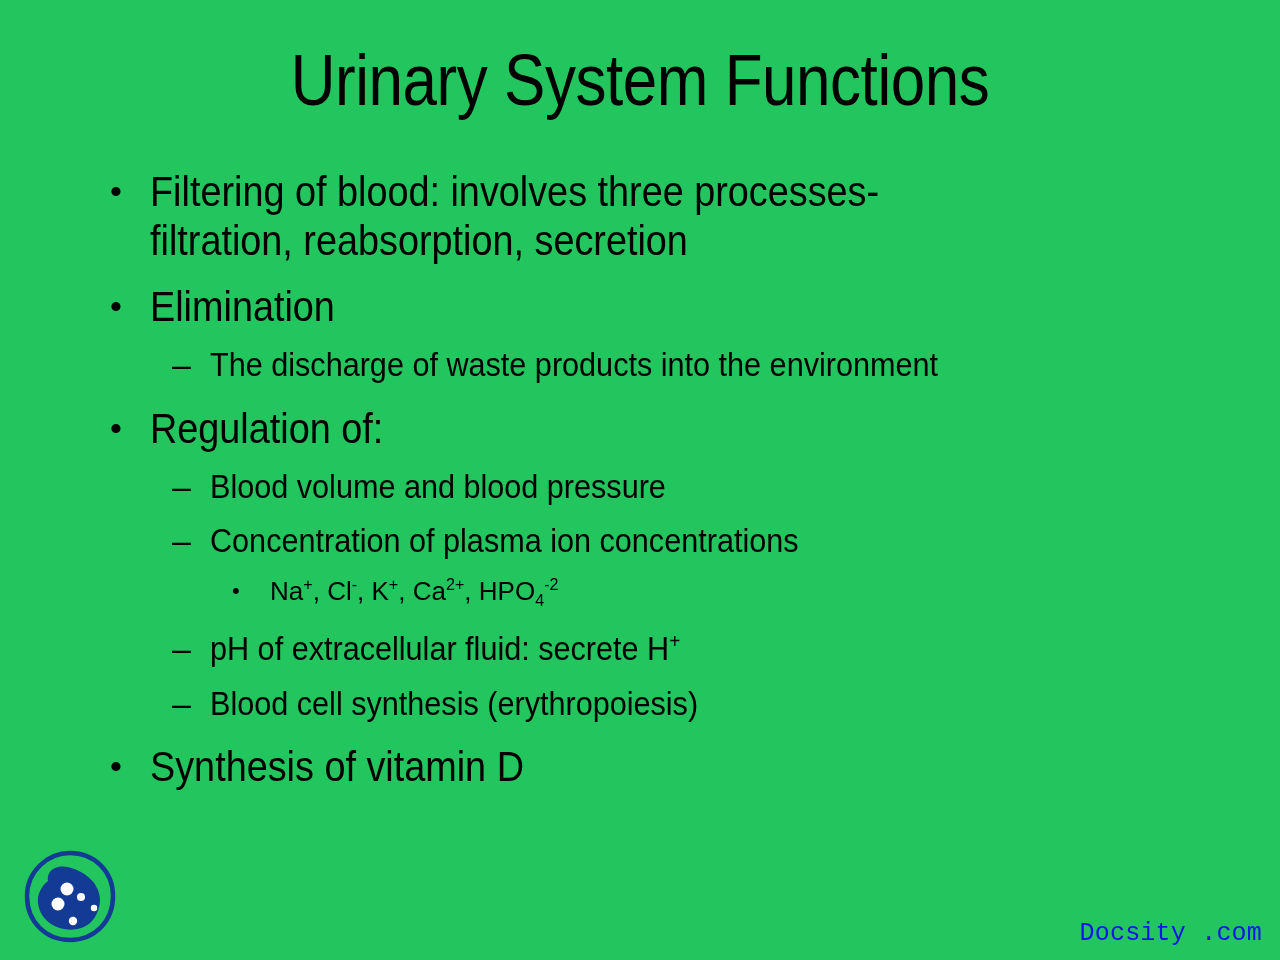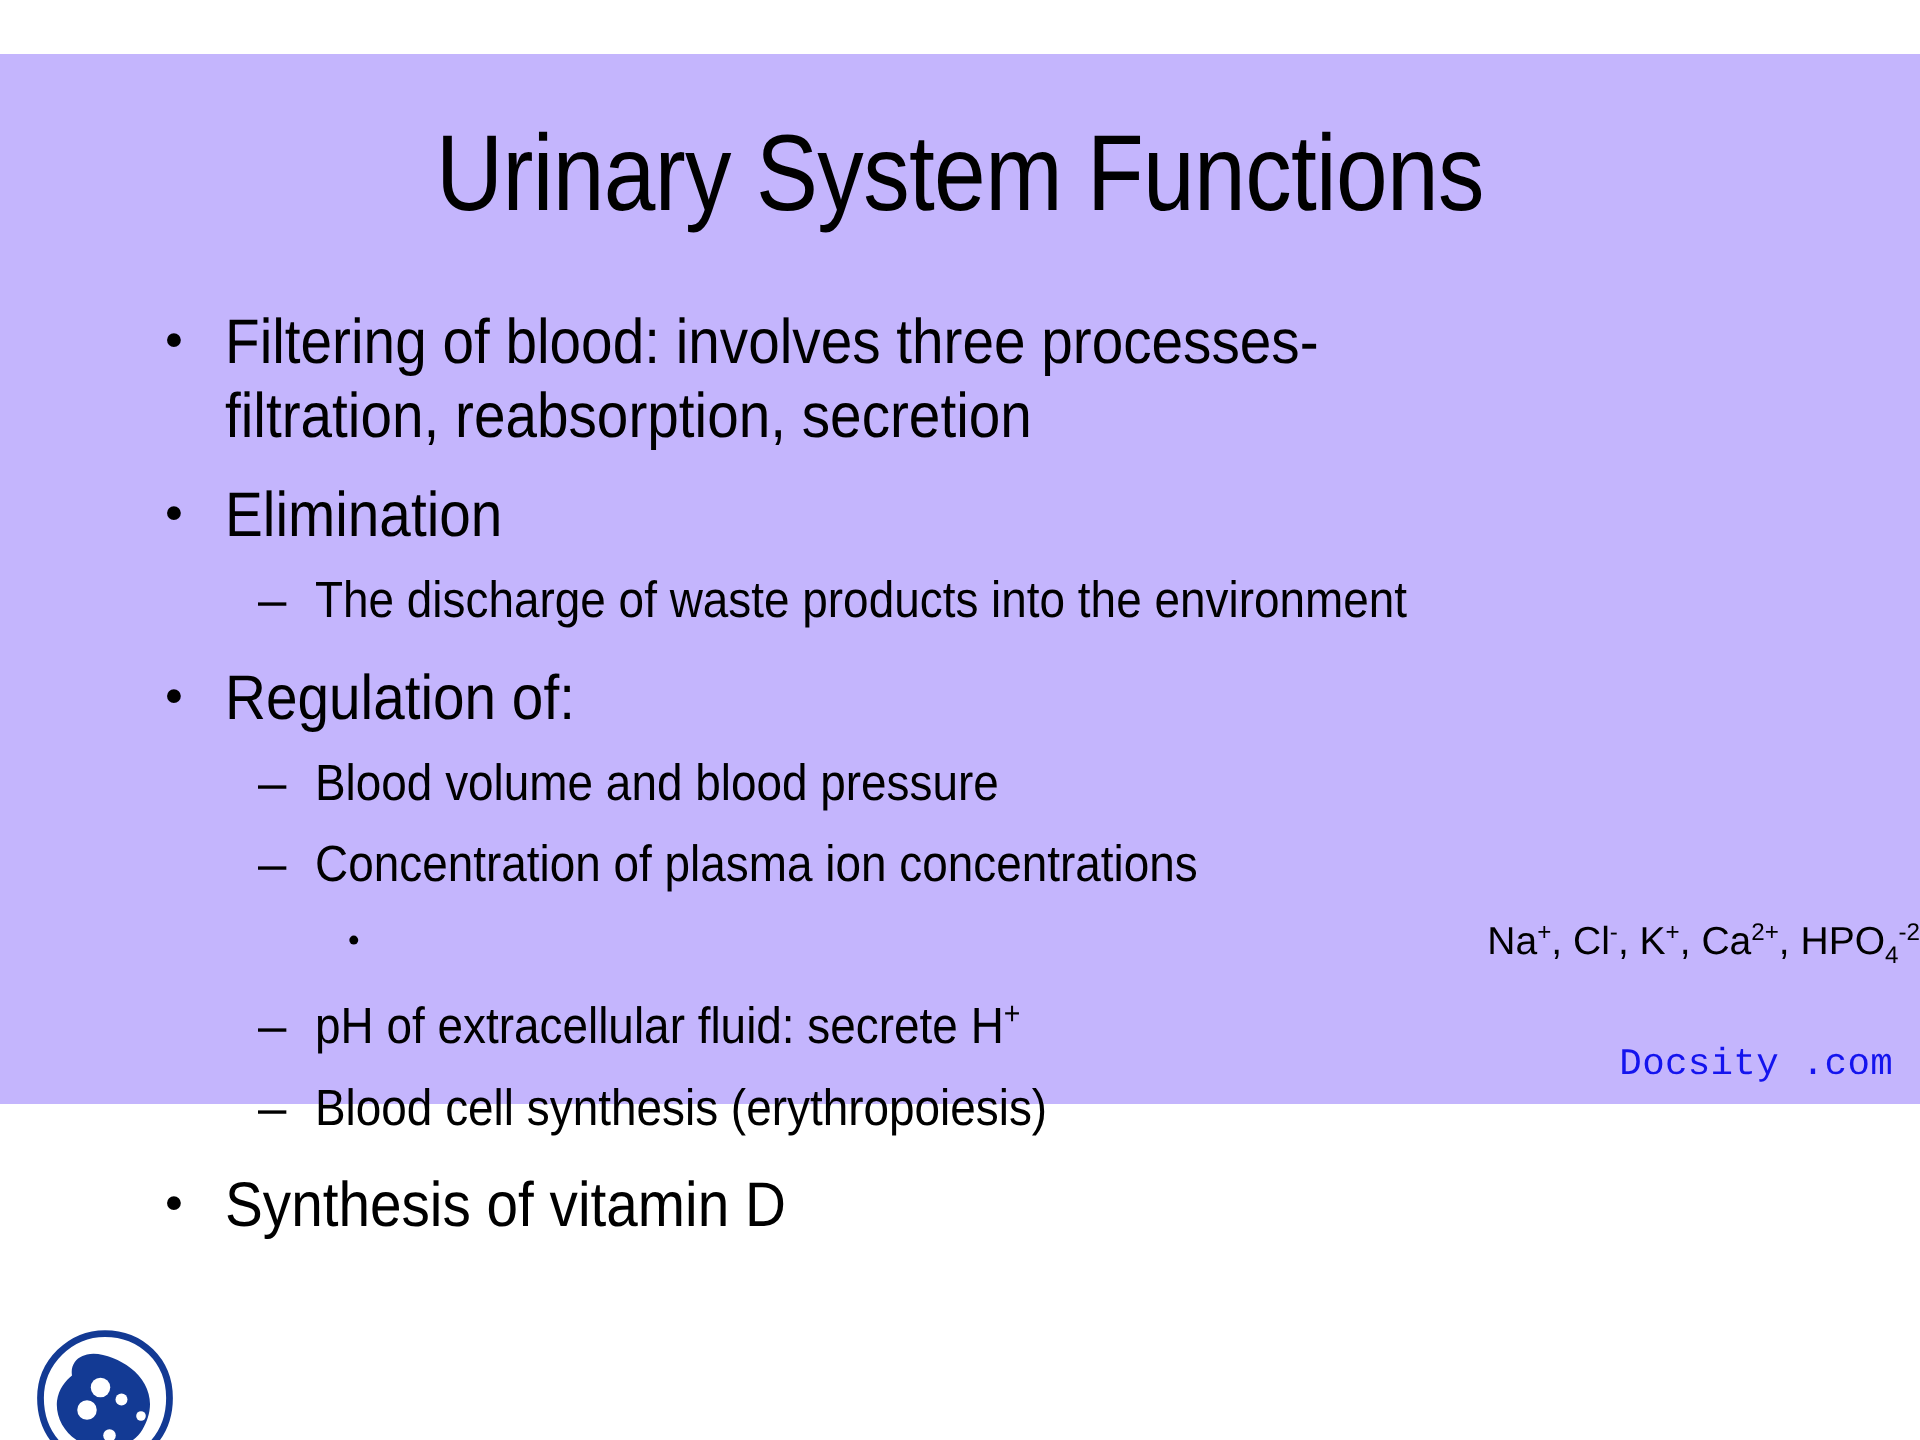--- a/index.html
+++ b/index.html
@@ -12,23 +12,22 @@
     height: 960px;
     overflow: hidden;
     font-family: "Liberation Sans", sans-serif;
     color: #000000;
     position: relative;
   }
 
   .slide {
     position: relative;
     width: 1280px;
-    height: 700px;
-    background: #c4b5fd;
-    margin-top: 36px;
+    height: 960px;
+    background: #22c55e;
   }
 
   
   .slide-title {
     position: absolute;
     top: 44px;
     left: 0;
     width: 1280px;
     text-align: center;
     font-size: 72px;
@@ -103,21 +102,20 @@
   }
   .lvl3 .marker {
     width: 38px;
     flex: 0 0 38px;
     font-size: 22px;
     line-height: 1.45;
   }
   .lvl3 .txt {
     flex: 1 1 auto;
     white-space: nowrap;
-    text-align: right;
   }
 
   .spacer-sm { height: 10px; }
   .spacer-md { height: 16px; }
 
   sup { font-size: 0.62em; vertical-align: super; line-height: 0; }
   sub { font-size: 0.62em; vertical-align: sub; line-height: 0; }
 
   
   .logo {

